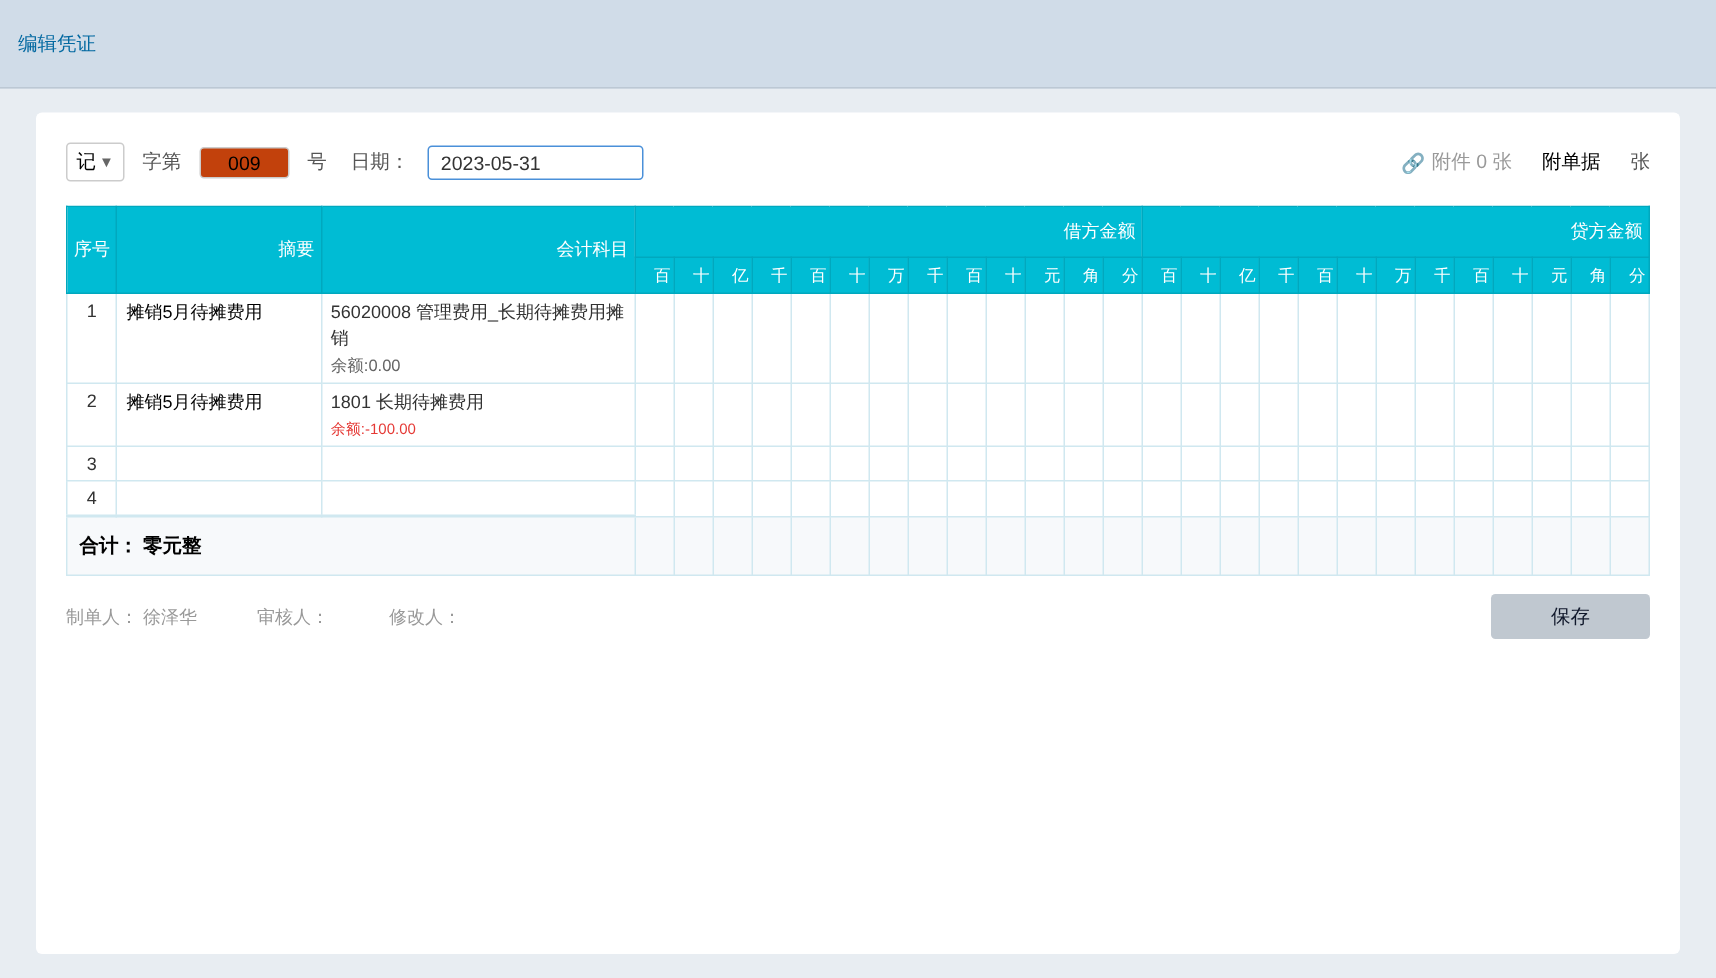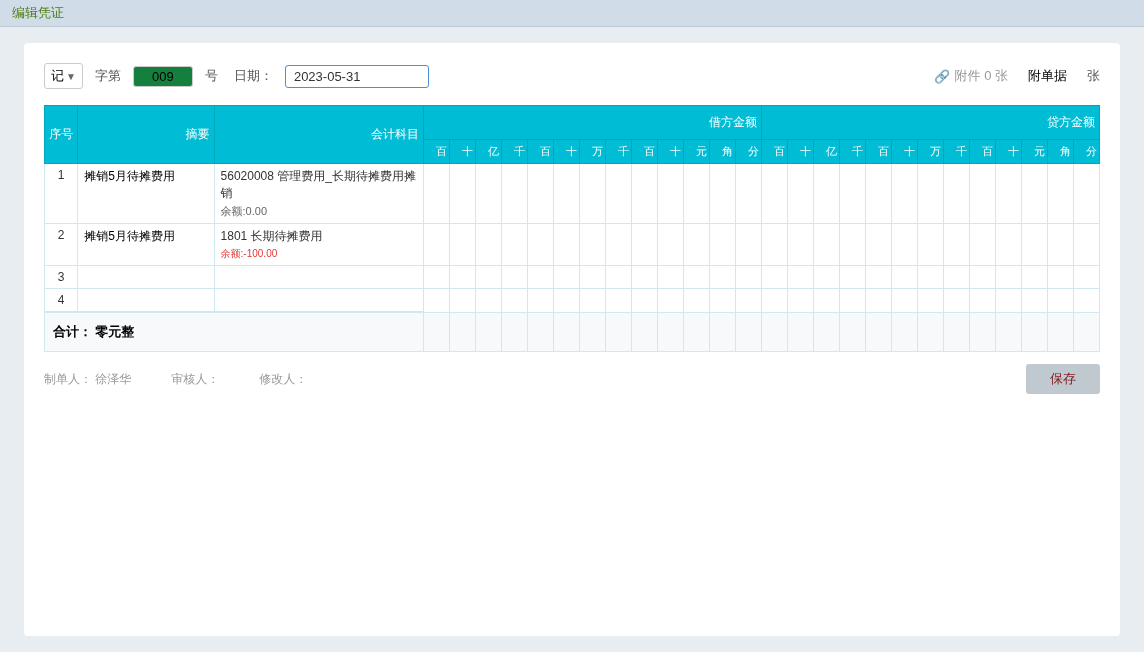--- a/index.html
+++ b/index.html
@@ -12,23 +12,23 @@
     }
     .window {
       width: 1144px;
       min-height: 652px;
       background: #e8edf2;
       display: flex;
       flex-direction: column;
     }
     .title-bar {
       background: #d0dce8;
-      padding: 4px 12px;
-      font-size: 13px;
-      color: #4d7c0f;
+      padding: 20px 12px;
+      font-size: 13px;
+      color: #0369a1;
       border-bottom: 1px solid #bcc8d4;
     }
     .main-content {
       flex: 1;
       padding: 16px 24px;
       display: flex;
       flex-direction: column;
     }
     .page-header {
       display: flex;
@@ -85,21 +85,21 @@
       font-size: 13px;
       margin: 0 4px;
     }
     .num-input {
       border: 1px solid #ccc;
       border-radius: 3px;
       padding: 2px 8px;
       font-size: 13px;
       width: 60px;
       text-align: center;
-      background: #15803d;
+      background: #c2410c;
     }
     .date-input {
       border: 1px solid #4a90d9;
       border-radius: 3px;
       padding: 3px 8px;
       font-size: 13px;
       width: 144px;
       color: #333;
       background: #fff;
     }
@@ -188,24 +188,24 @@
       display: flex;
       align-items: center;
       gap: 40px;
       margin-top: 12px;
       color: #999;
       font-size: 12px;
     }
     .save-btn {
       margin-left: auto;
       background: #c0c8d0;
-      color: #7f1d1d;
+      color: #0f172a;
       border: none;
       border-radius: 3px;
-      padding: 6px 24px;
+      padding: 6px 40px;
       font-size: 13px;
       cursor: not-allowed;
       text-align: right;
     }
     .table-wrapper {
       overflow-x: auto;
       overflow-y: auto;
     }
     th.digit-th {
       width: 26px;

